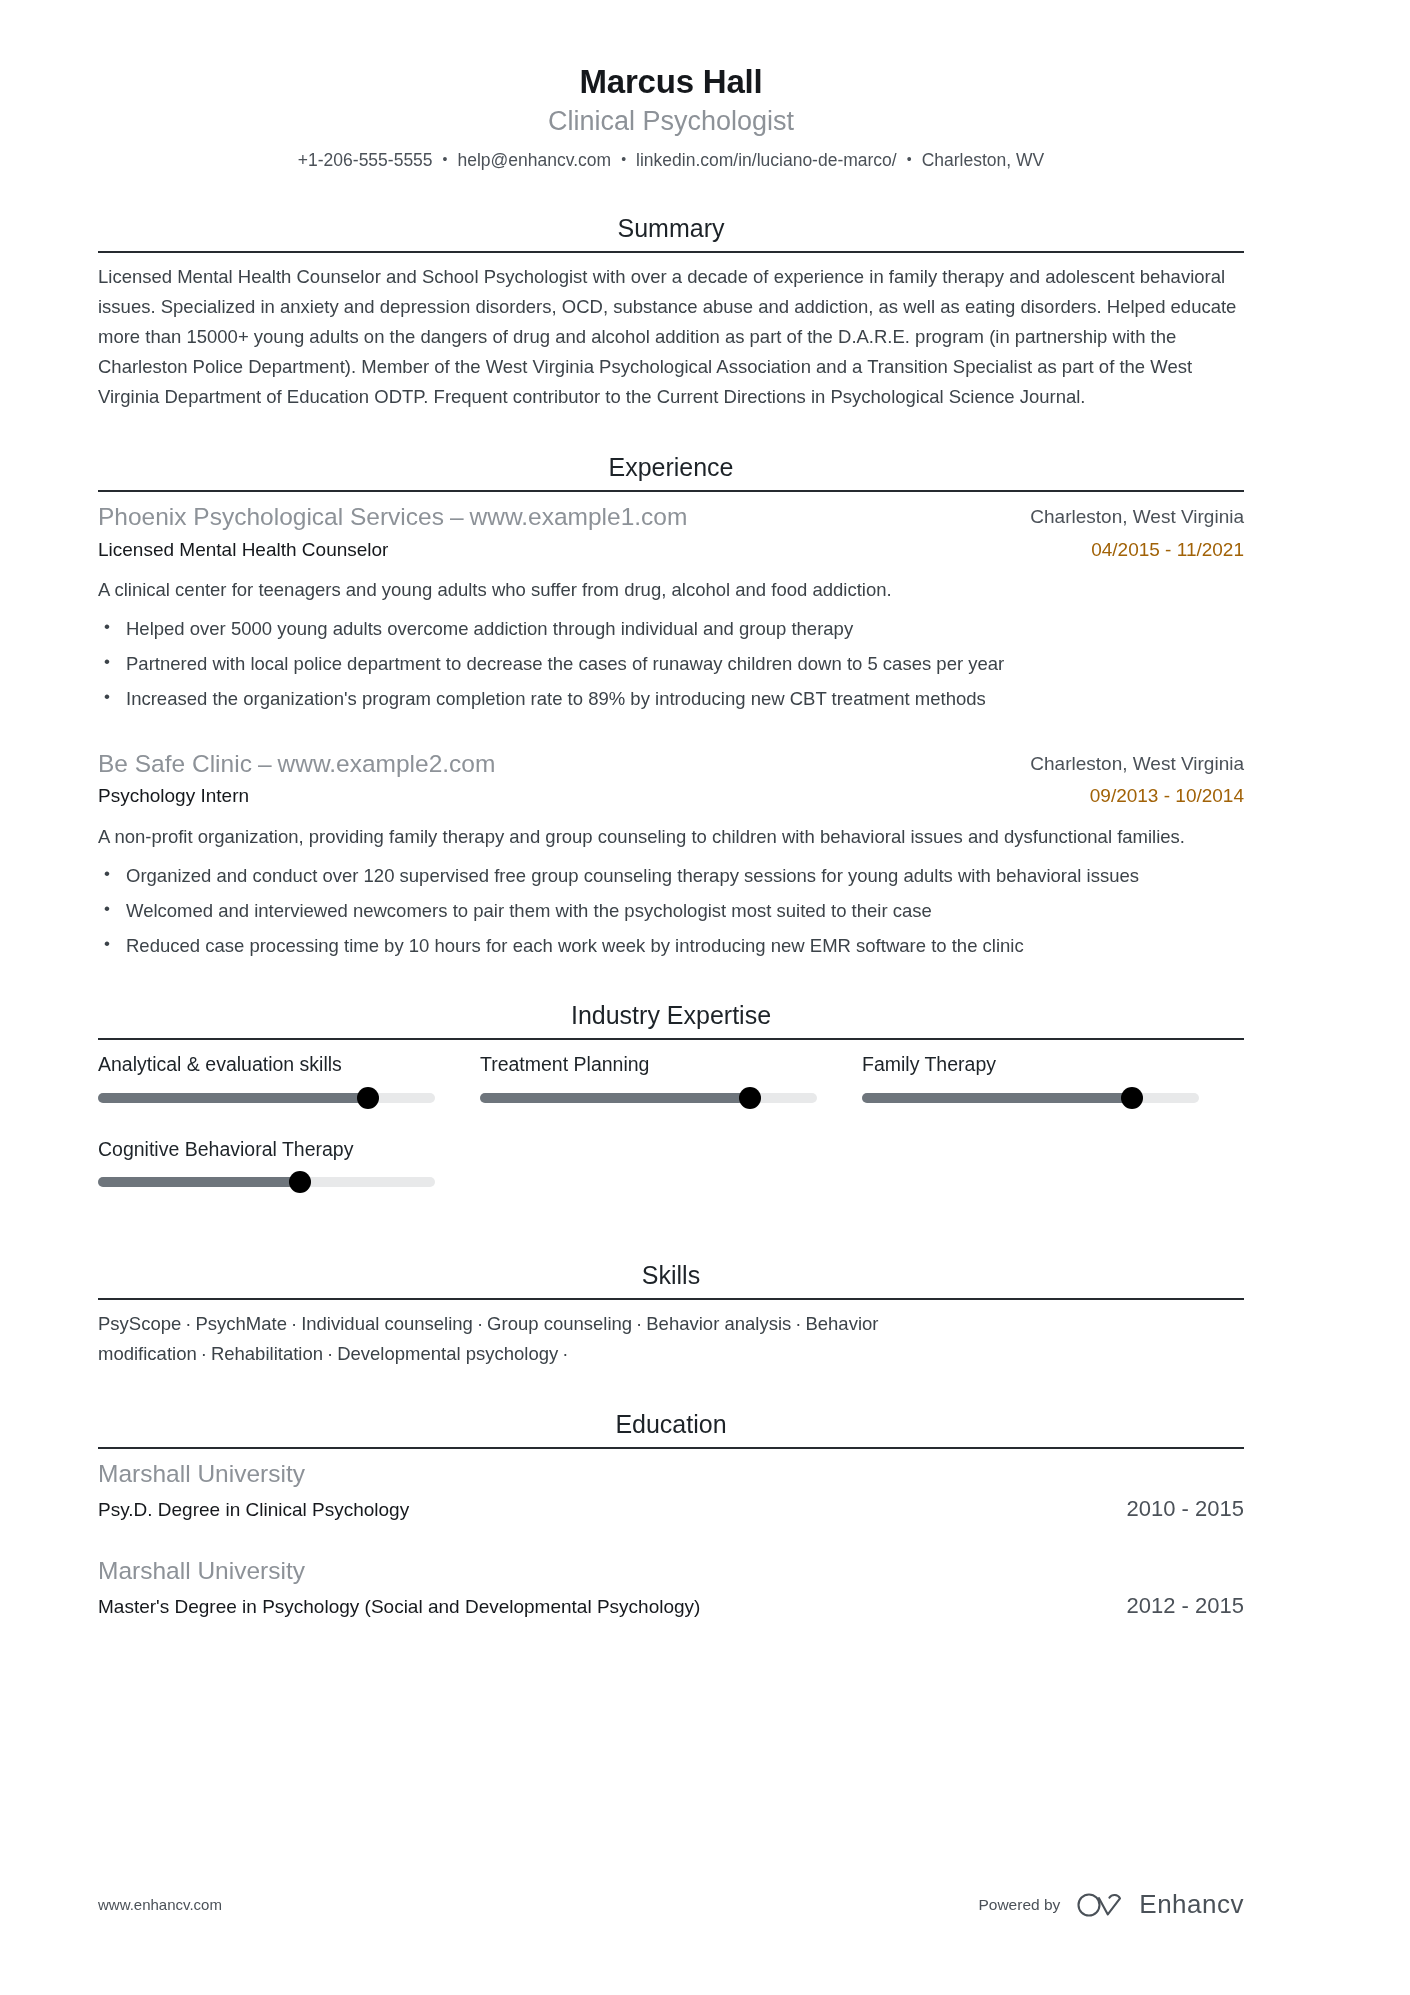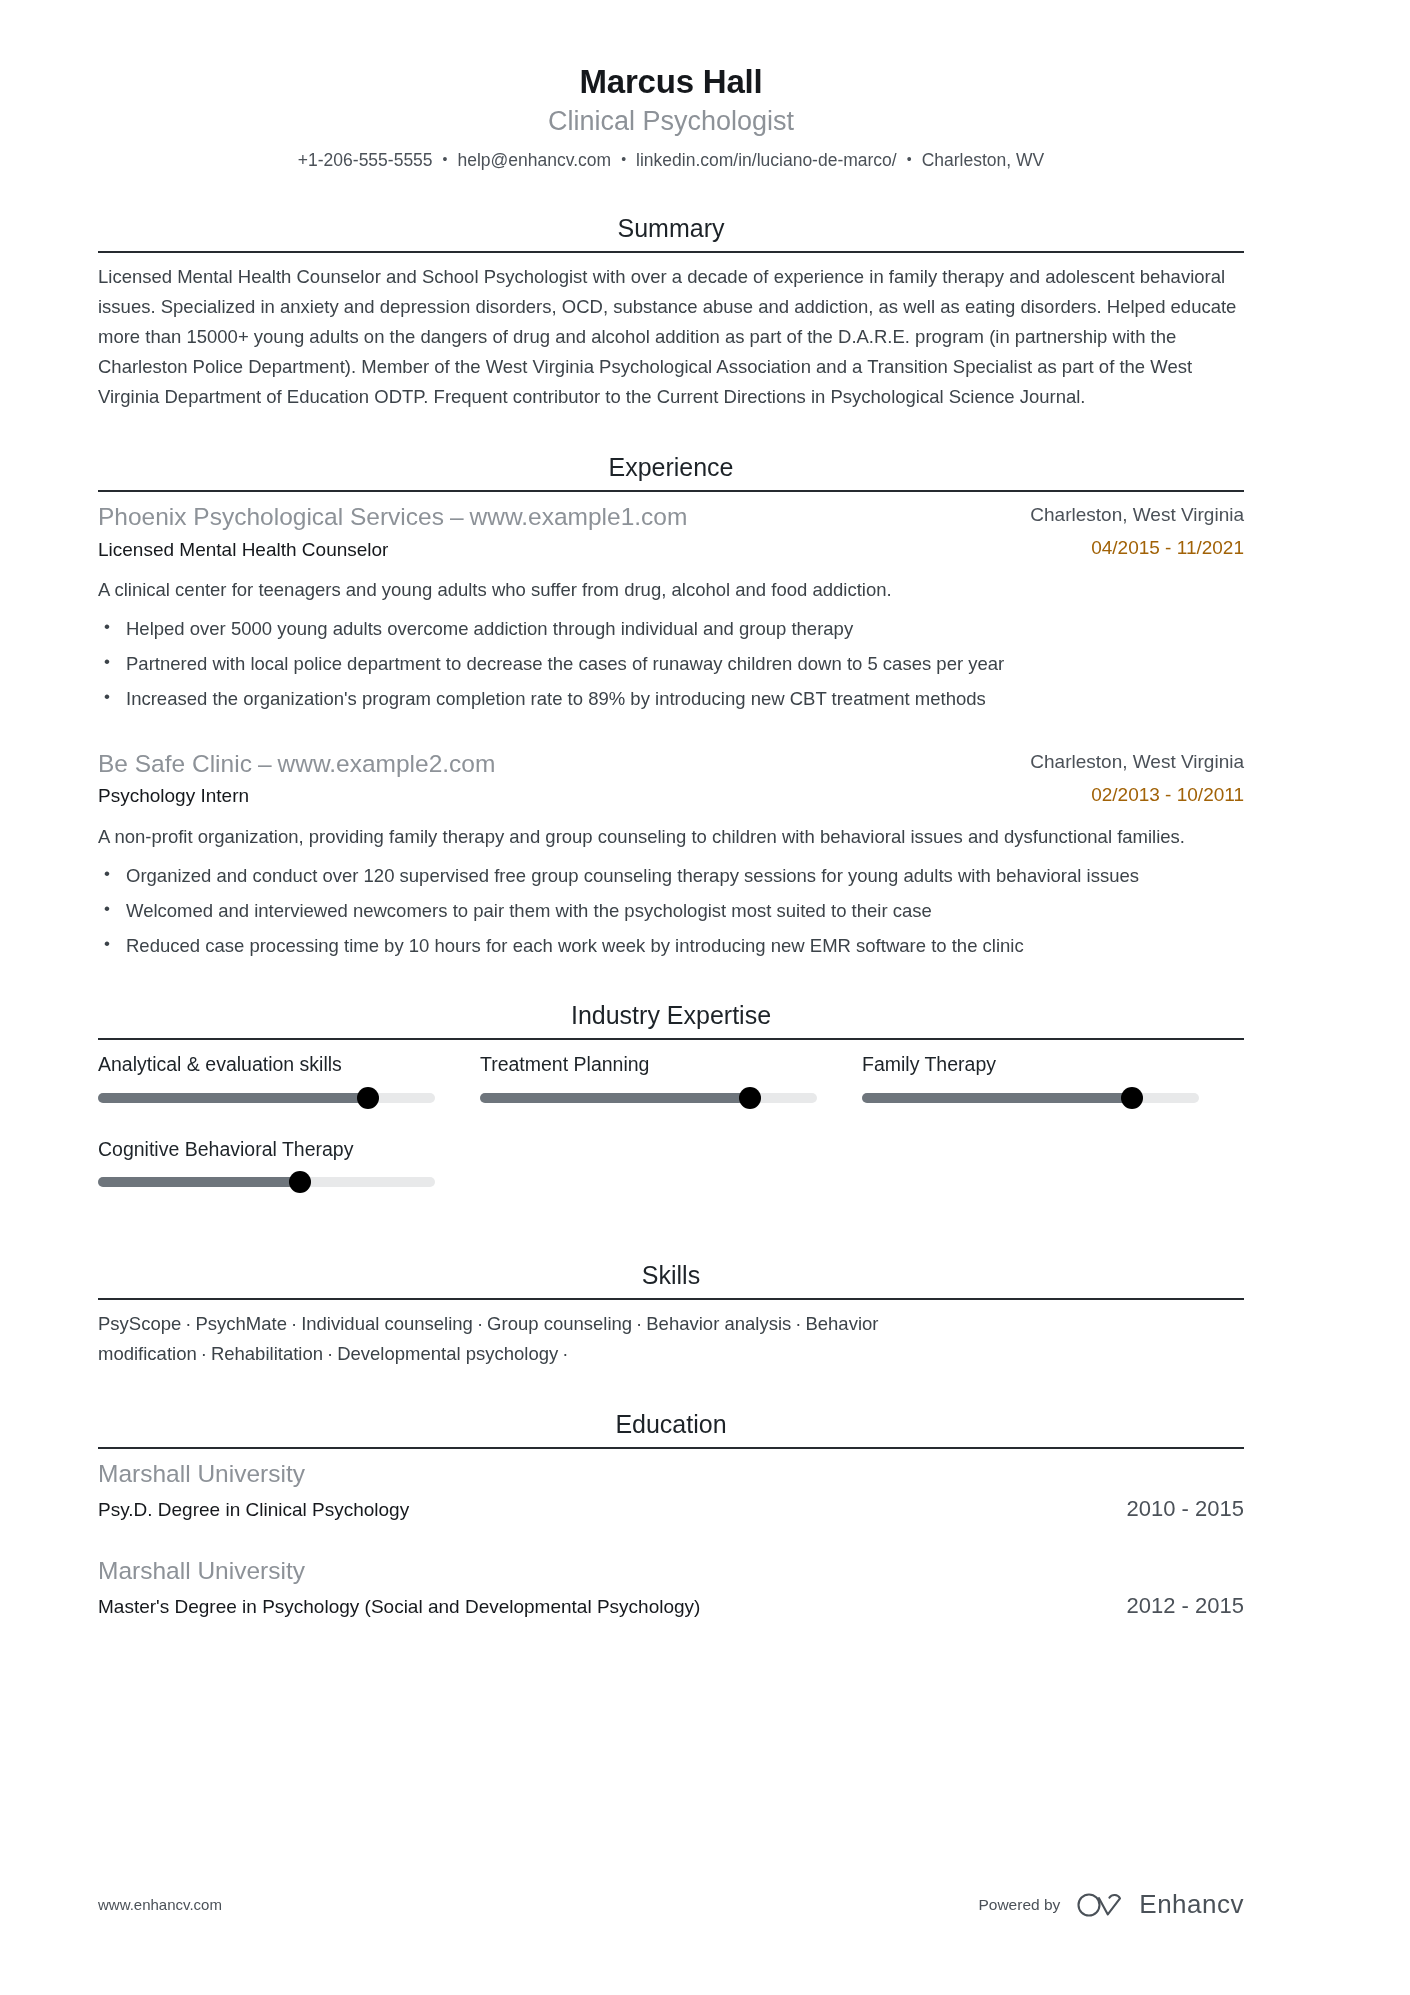--- a/index.html
+++ b/index.html
@@ -87,21 +87,21 @@
     text-align: left;
   }
 
   
   .job { margin-bottom: 6px; }
   .job + .job { margin-top: 34px; }
 
   .job-head {
     display: flex;
     justify-content: space-between;
-    align-items: center;
+    align-items: flex-end;
   }
   .job-head-left { flex: 1 1 auto; min-width: 0; }
   .job-head-right { flex: 0 0 auto; text-align: right; padding-left: 24px; }
 
   .job-company {
     font-size: 24.5px;
     color: #8d9298;
     font-weight: normal;
     line-height: 1.3;
     white-space: nowrap;
@@ -310,21 +310,21 @@
             </ul>
           </div>
           <div class="job">
             <div class="job-head">
               <div class="job-head-left">
                 <div class="job-company"><span>Be Safe Clinic</span><span class="dash">–</span><span>www.example2.com</span></div>
                 <div class="job-role">Psychology Intern</div>
               </div>
               <div class="job-head-right">
                 <div class="job-location">Charleston, West Virginia</div>
-                <div class="job-dates">02/2013 - 10/2011</div>
+                <div class="job-dates">09/2013 - 10/2014</div>
               </div>
             </div>
             <div class="job-desc">A non-profit organization, providing family therapy and group counseling to children with behavioral issues and dysfunctional families.</div>
             <ul class="bullets">
               <li>Organized and conduct over 120 supervised free group counseling therapy sessions for young adults with behavioral issues</li>
               <li>Welcomed and interviewed newcomers to pair them with the psychologist most suited to their case</li>
               <li>Reduced case processing time by 10 hours for each work week by introducing new EMR software to the clinic</li>
             </ul>
           </div>
         </div>

